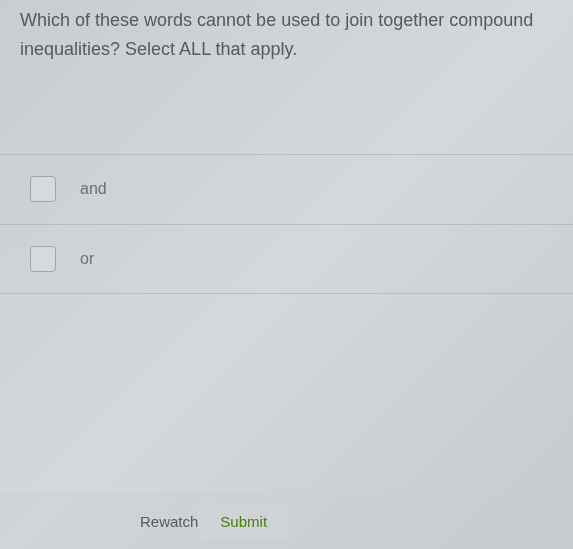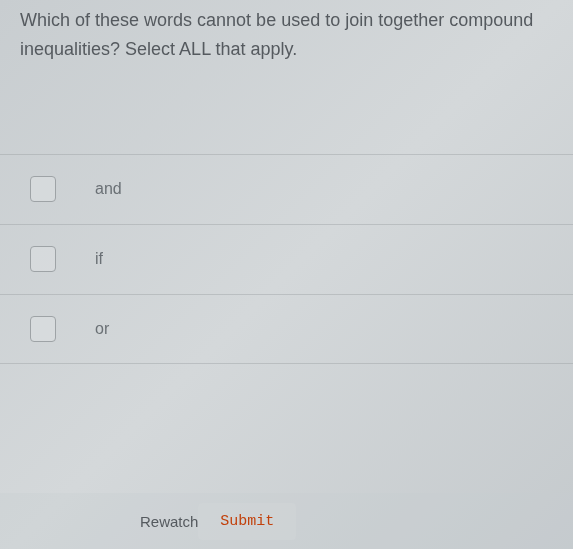--- a/index.html
+++ b/index.html
@@ -27,21 +27,20 @@
     }
     .options-area {
       margin-top: 60px;
     }
     .option-row {
       display: flex;
       align-items: center;
       padding: 18px 20px 18px 30px;
       border-top: 1px solid rgba(150,155,158,0.4);
       min-height: 70px;
-      gap: 15px;
     }
     .option-row:last-of-type {
       border-bottom: 1px solid rgba(150,155,158,0.4);
     }
     .checkbox {
       width: 26px;
       height: 26px;
       border: 1.5px solid #9ea3a6;
       border-radius: 4px;
       background: rgba(220,223,225,0.6);
@@ -67,47 +66,43 @@
     .rewatch-btn {
       font-size: 15px;
       color: #555a5f;
       background: none;
       border: none;
       cursor: pointer;
       font-family: inherit;
     }
     .submit-btn {
       font-size: 15px;
-      color: #c2410c;
+      color: #4d7c0f;
       background: rgba(210,214,216,0.5);
       border: none;
       padding: 10px 22px;
       border-radius: 4px;
       cursor: pointer;
-      font-family: Liberation Mono, monospace;
+      font-family: Liberation Sans, sans-serif;
     }
   </style>
 </head>
 <body>
 
 <div class="question-area">
   <p class="question-text">Which of these words cannot be used to join together compound inequalities? Select ALL that apply.</p>
 </div>
 
 <div class="options-area">
   <div class="option-row">
     <div class="checkbox"></div>
     <span class="option-label">and</span>
   </div>
   <div class="option-row">
     <div class="checkbox"></div>
-    <span class="option-label">if</span>
-  </div>
-  <div class="option-row">
-    <div class="checkbox"></div>
     <span class="option-label">or</span>
   </div>
 </div>
 
 <div class="bottom-bar">
   <button class="rewatch-btn">Rewatch</button>
   <button class="submit-btn">Submit</button>
 </div>
 
 </body></html>

